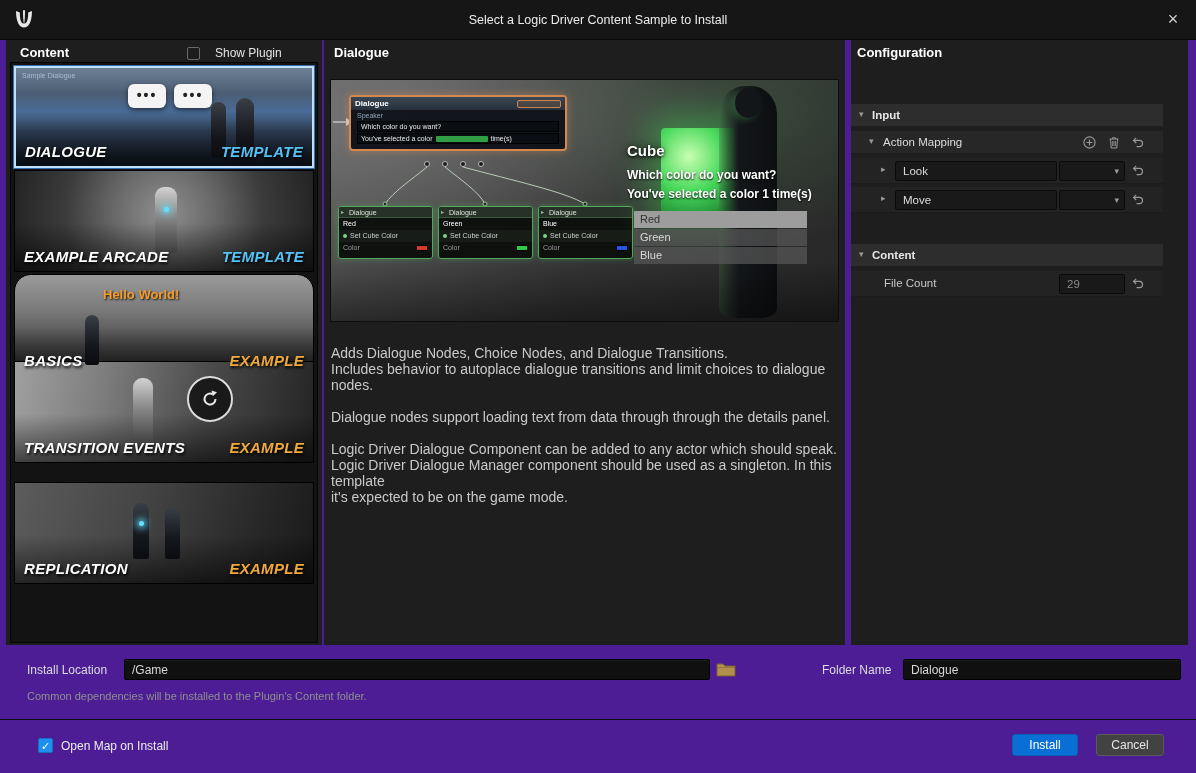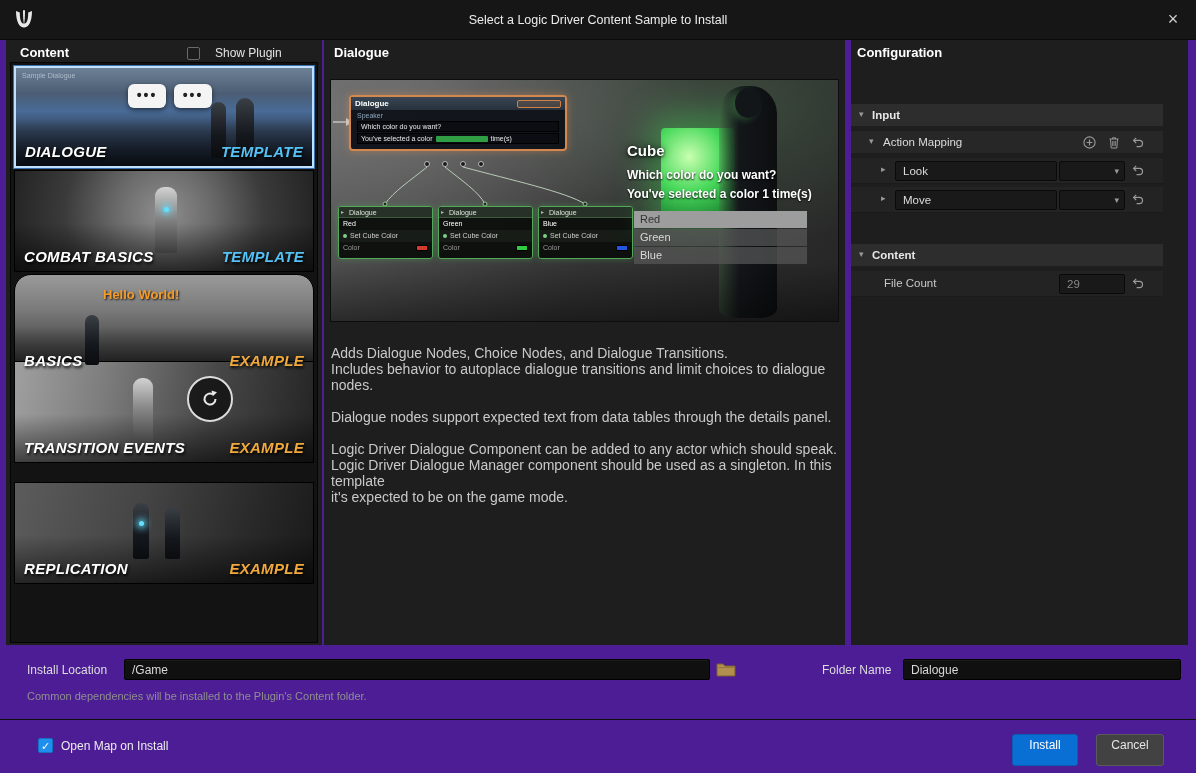--- a/index.html
+++ b/index.html
@@ -117,21 +117,21 @@
 
   
   .f-label { position:absolute; font-size:12px; color:#dcdcdc; }
   .f-input { position:absolute; height:21px; background:#101010; border:1px solid #000; box-shadow:inset 0 1px 0 rgba(255,255,255,.05); border-radius:2px; color:#d8d8d8; font-size:12px; font-family:inherit; padding:0 7px; outline:none; }
   .folder-btn { position:absolute; left:716px; top:661px; width:22px; height:18px; cursor:pointer; }
   .note { position:absolute; left:27px; top:690px; font-size:11px; color:#8f8f8f; }
   .divider { position:absolute; left:0; top:719px; width:1196px; height:1px; background:#0e0e0e; }
   .chk-checked { position:absolute; left:38px; top:738px; width:15px; height:15px; background:#1f8fee; border:1px solid #1671c2; border-radius:2px; text-align:center; line-height:14px; font-size:11px; color:#fff; cursor:pointer; }
   .chk-checked::before { content:"✓"; }
   .chk-map-label { position:absolute; left:61px; top:739px; font-size:12px; color:#ececec; }
-  .btn { position:absolute; top:734px; height:32px; border-radius:3px; font-size:12px; text-align:center; line-height:21px; cursor:pointer; }
+  .btn { position:absolute; top:734px; height:22px; border-radius:3px; font-size:12px; text-align:center; line-height:21px; cursor:pointer; }
   .btn-install { left:1012px; width:66px; background:#0a6fd4; border:1px solid #0a5db0; color:#fff; }
   .btn-cancel  { left:1096px; width:68px; background:#424242; border:1px solid #5a5a5a; color:#e6e6e6; }
 </style>
 </head>
 <body>
 
 <div class="window">
 
   <div class="titlebar">
     <span class="logo">
@@ -157,21 +157,21 @@
         <span class="bubble" style="left:158px; top:16px;"></span>
         <span class="bot" style="right:58px; top:30px; width:18px; height:62px;"></span>
         <span class="bot" style="right:86px; top:34px; width:15px; height:56px;"></span>
         <span class="label">DIALOGUE</span>
         <span class="badge badge-template">TEMPLATE</span>
       </div>
 
       <div class="card card-combat" style="top:107px;">
         <span class="bot silver" style="left:140px; top:16px; width:22px; height:66px;"></span>
         <span class="core" style="left:149px; top:36px;"></span>
-        <span class="label">COMBAT BASICS</span>
+        <span class="label">EXAMPLE ARCADE</span>
         <span class="badge badge-template">TEMPLATE</span>
       </div>
 
       <div class="card card-basics" style="top:211px;border-radius:17px;">
         <span class="hello">Hello World!</span>
         <span class="bot" style="left:70px; top:40px; width:14px; height:50px;"></span>
         <span class="label">BASICS</span>
         <span class="badge badge-example">EXAMPLE</span>
       </div>
 
@@ -256,21 +256,21 @@
       <div class="pv-menu">
         <div class="pv-opt sel">Red</div>
         <div class="pv-opt dim">Green</div>
         <div class="pv-opt dim">Blue</div>
       </div>
     </div>
 
     <div class="desc">
       <div class="para">Adds Dialogue Nodes, Choice Nodes, and Dialogue Transitions.
 Includes behavior to autoplace dialogue transitions and limit choices to dialogue nodes.</div>
-      <div class="para">Dialogue nodes support expected text from data tables through the details panel.</div>
+      <div class="para">Dialogue nodes support loading text from data through through the details panel.</div>
       <div class="para">Logic Driver Dialogue Component can be added to any actor which should speak.
 Logic Driver Dialogue Manager component should be used as a singleton. In this template
 it's expected to be on the game mode.</div>
     </div>
   </div>
 
   <div class="panel panel-right">
     <div class="panel-h pr-header">Configuration</div>
 
 

